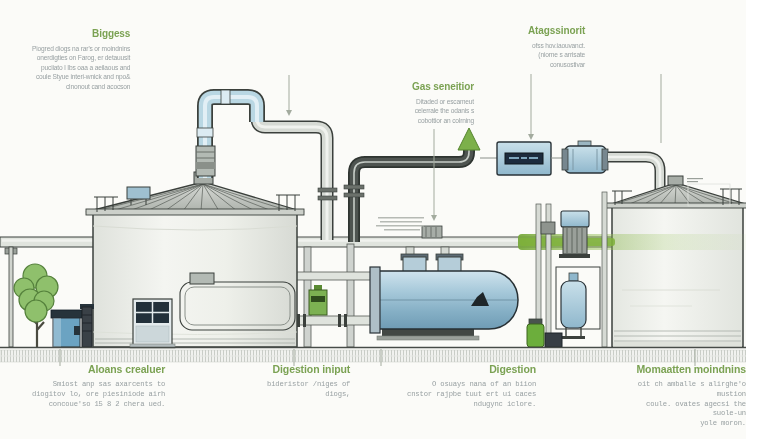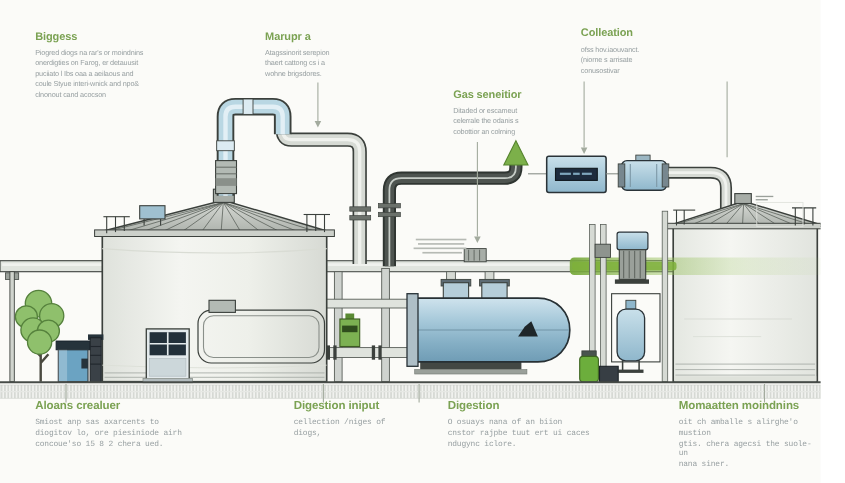--- a/index.html
+++ b/index.html
@@ -1,19 +1,20 @@
 <!DOCTYPE html>
 <html><head>
 <meta charset="utf-8">
 <style>
   html,body { margin:0; padding:0; background:#ffffff; }
   .stage {
     position:relative; width:746px; height:439px; overflow:hidden;
     background:#fbfbf8;
     font-family:"Liberation Sans", sans-serif;
+    text-align:right;
   }
   .stage svg { position:absolute; left:0; top:0; }
   .lbl { position:absolute; }
   .lbl .h { font-size:10px; font-weight:700; color:#7ba253; letter-spacing:-0.1px; margin-bottom:5px; }
   .lbl .t { font-size:6.6px; line-height:9.4px; color:#98a0a2; letter-spacing:-0.15px; }
   .lbl.bottom .h { font-size:10.5px; }
   .lbl.bottom .t { font-size:7.2px; line-height:9.8px;font-family:Liberation Mono, monospace; }
   .po { fill:none; stroke:#3b403c; }
 </style>
 </head>
@@ -352,76 +353,68 @@
   <div class="h">Biggess</div>
   <div class="t">
     <div>Piogred diogs na rar's or moindnins</div>
     <div>onerdigties on Farog, er detauusit</div>
     <div>puciiato l Ibs oaa a aeilaous and</div>
     <div>coule Styue interi-wnick and npo&amp;</div>
     <div>clnonout cand acocson</div>
   </div>
 </div>
 
-<div class="lbl" style="left:241px;top:28px">
-  <div class="h">Marupr a</div>
-  <div class="t">
-    <div>Atagssinorit serepion</div>
-    <div>thaert cattong cs i a</div>
-    <div>wohne brigsdores.</div>
-  </div>
-</div>
 
 <div class="lbl" style="left:412px;top:81px">
   <div class="h">Gas seneitior</div>
   <div class="t">
     <div>Ditaded or escameut</div>
     <div>celerrale the odanis s</div>
     <div>cobottior an colrning</div>
   </div>
 </div>
 
 <div class="lbl" style="left:528px;top:25px">
-  <div class="h">Colleation</div>
+  <div class="h">Atagssinorit</div>
   <div class="t">
     <div>ofss hov.iaouvanct.</div>
     <div>(niorne s arrisate</div>
     <div>conusostivar</div>
   </div>
 </div>
 
 
 <div class="lbl bottom" style="left:32px;top:363px">
   <div class="h">Aloans crealuer</div>
   <div class="t">
     <div>Smiost anp sas axarcents to</div>
     <div>diogitov lo, ore piesiniode airh</div>
     <div>concoue'so 15 8 2 chera ued.</div>
   </div>
 </div>
 
 <div class="lbl bottom" style="left:267px;top:363px">
   <div class="h">Digestion iniput</div>
   <div class="t">
-    <div>cellection /niges of</div>
+    <div>bideristor /niges of</div>
     <div>diogs,</div>
   </div>
 </div>
 
 <div class="lbl bottom" style="left:407px;top:363px">
   <div class="h">Digestion</div>
   <div class="t">
     <div>O osuays nana of an biion</div>
     <div>cnstor rajpbe tuut ert ui caces</div>
     <div>ndugync iclore.</div>
   </div>
 </div>
 
 <div class="lbl bottom" style="left:617px;top:363px">
   <div class="h">Momaatten moindnins</div>
   <div class="t">
     <div>oit ch amballe s alirghe'o mustion</div>
-    <div>gtis. chera agecsi the suole-un</div>
-    <div>nana siner.</div>
+    <div>coule. ovates agecsi the suole-un</div>
+    <div>yole moron.</div>
   </div>
 </div>
 
 </div>
 
 </body></html>

